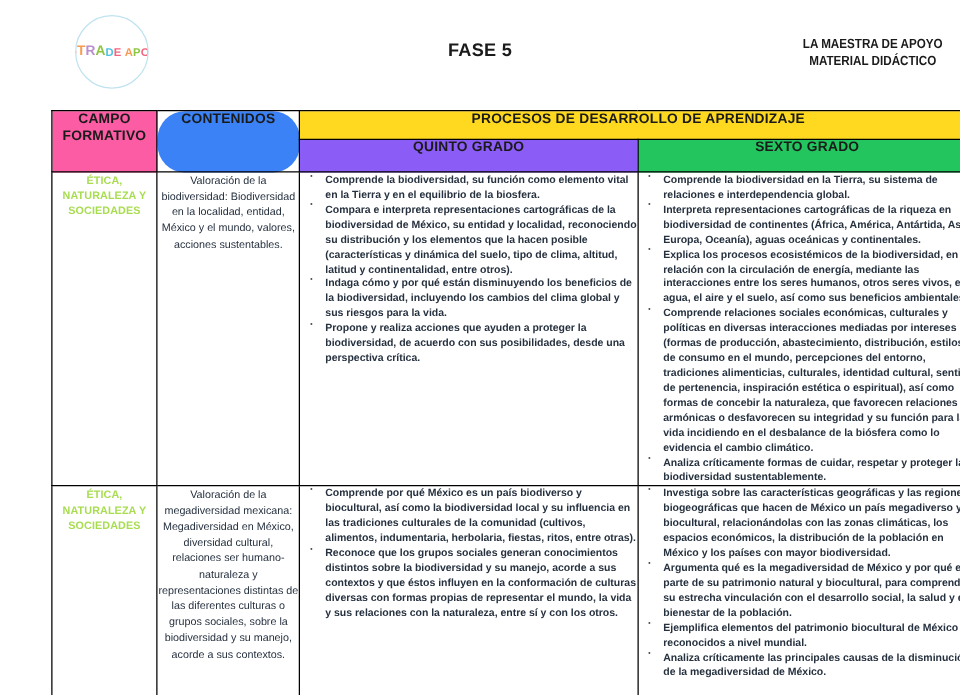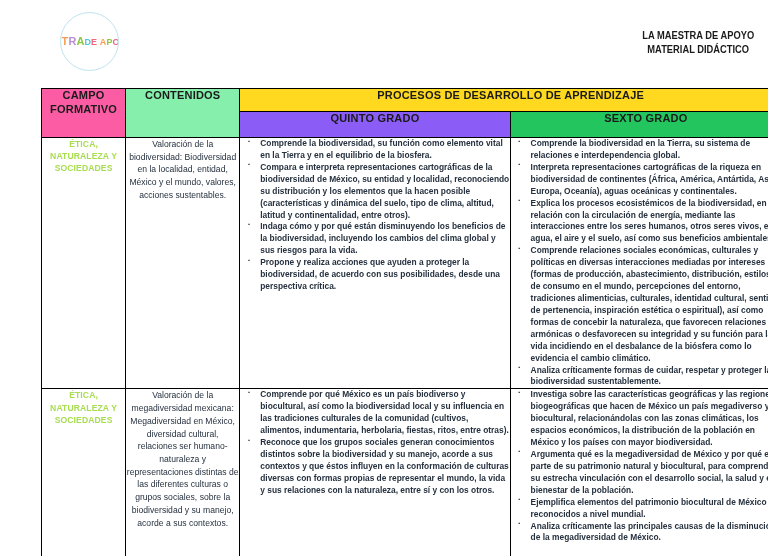--- a/index.html
+++ b/index.html
@@ -139,24 +139,25 @@
     color: #1a1a1a;
     letter-spacing: .2px;
     line-height: 1.25;
   }
   .h-campo {
     background: #fb5ca3;
     height: 48px;
     padding: 6px 2px;
   }
   .h-conten {
-    background: #86efac;
+    background: #3b82f6;
     height: 48px;
     vertical-align: middle;
     padding: 4px 2px;
+    border-radius: 22px;
   }
   .h-proc {
     background: #ffd91f;
     height: 22px;
     vertical-align: middle;
     padding: 3px 2px;
   }
   .h-quinto {
     background: #8b5cf6;
     vertical-align: middle;
@@ -222,20 +223,21 @@
 
 <div class="header">
 
   <div class="logo-badge">
     <div class="logo-l1">LA</div>
     <div class="logo-l2"><span class="c-grn">M</span><span class="c-yel">A</span><span class="c-blu">E</span><span class="c-pink">S</span><span class="c-org">T</span><span class="c-pur">R</span><span class="c-grn">A</span></div>
     <div class="logo-l3"><span class="c-blu">D</span><span class="c-pink">E</span>&nbsp;<span class="c-org">A</span><span class="c-grn">P</span><span class="c-pink">O</span><span class="c-yel">Y</span><span class="c-blu">O</span></div>
     <div class="logo-l4">MATERIAL DIDÁCTICO</div>
   </div>
 
+  <div class="title-main">FASE 5</div>
 
   <div class="brand">
     <div>LA MAESTRA DE APOYO</div>
     <div>MATERIAL DIDÁCTICO</div>
   </div>
 </div>
 
 <div class="tbl-wrap">
   <table class="grid">
     <colgroup>

